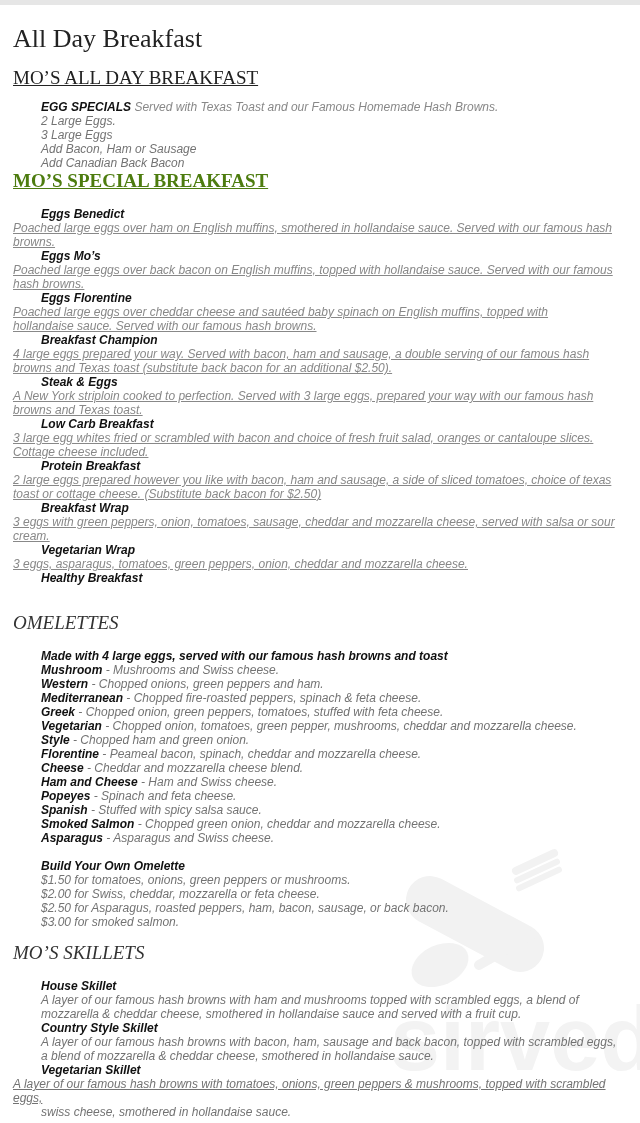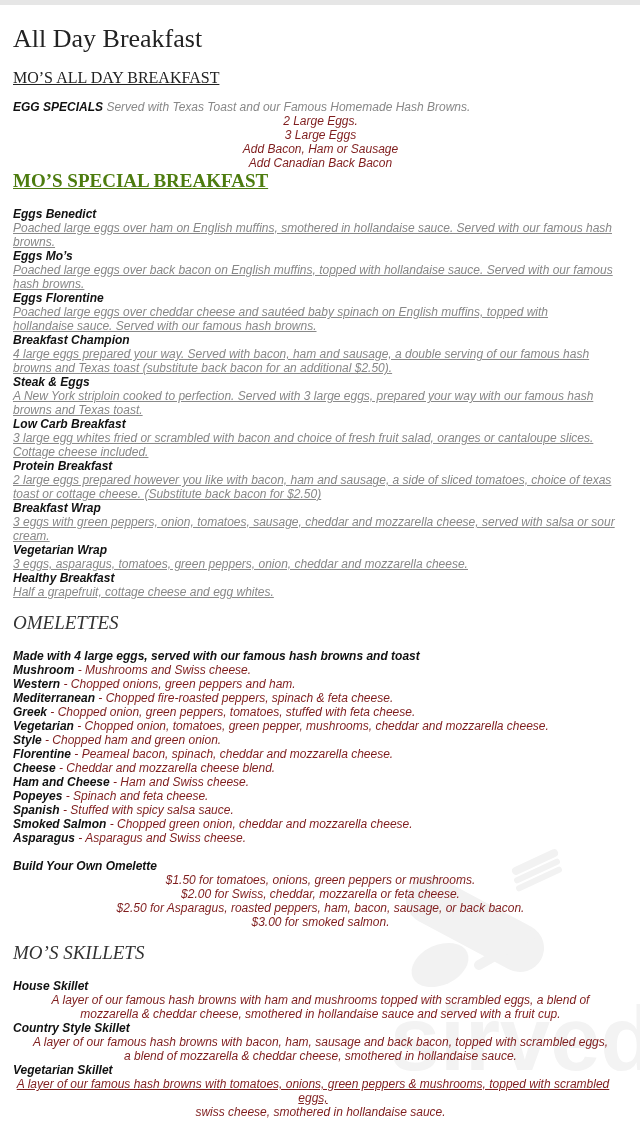--- a/index.html
+++ b/index.html
@@ -1,27 +1,27 @@
 <!DOCTYPE html>
 <html><head>
 <meta charset="utf-8">
 <style>
   html, body { margin:0; padding:0; background:#ffffff; }
   body { width:640px; height:1123px; position:relative; overflow:hidden; font-family:"Liberation Sans", sans-serif; }
   .topbar { position:absolute; left:0; top:0; width:640px; height:5px; background:#e6e6e6; }
   .watermark { position:absolute; left:380px; top:840px; width:260px; height:240px; pointer-events:none; }
   .content { position:absolute; left:13px; top:0; width:615px; }
   .title { position:absolute; top:24px; left:0; font-family:"Liberation Serif", serif; font-size:26px; color:#222; line-height:30px; margin:0; font-weight:normal; white-space:nowrap; }
-  .subtitle { position:absolute; top:70px; left:0; font-family:"Liberation Serif", serif; font-size:16px; color:#222; text-decoration:underline; line-height:15px; white-space:nowrap; }
+  .subtitle { position:absolute; top:70px; left:0; font-family:"Liberation Serif", serif; font-size:19px; color:#222; text-decoration:underline; line-height:15px; white-space:nowrap; }
   .block { position:absolute; left:0; width:615px; font-size:12px; line-height:14px; font-style:italic; }
-  .line { display:block; white-space:nowrap; }
+  .line { display:block; white-space:nowrap;margin-left:28px; }
   .wrap { display:block; white-space:normal;text-decoration:underline; }
   .b { font-weight:bold; color:#111; }
   .g { color:#888; }
-  .k { color:#7f1d1d;text-align:center; }
+  .k { color:#737373; }
   .h2u { position:absolute; left:0; top:170px; font-family:"Liberation Serif", serif; font-size:19px; font-weight:bold; text-decoration:underline; color:#4d7c0f; line-height:22px; white-space:nowrap; }
   .h2i { position:absolute; left:0; font-family:"Liberation Serif", serif; font-style:italic; font-size:19px; color:#333; line-height:22px; white-space:nowrap; }
 </style>
 </head>
 <body>
 
 <div class="topbar"></div>
 
 <div class="watermark">
   <svg width="260" height="240" viewBox="0 0 260 240">
@@ -86,21 +86,20 @@
     <div>
         <span class="line b">Breakfast Wrap</span>
         <span class="wrap g">3 eggs with green peppers, onion, tomatoes, sausage, cheddar and mozzarella cheese, served with salsa or sour cream.</span>
       </div>
     <div>
         <span class="line b">Vegetarian Wrap</span>
         <span class="wrap g">3 eggs, asparagus, tomatoes, green peppers, onion, cheddar and mozzarella cheese.</span>
       </div>
     <div>
         <span class="line b">Healthy Breakfast</span>
-        <span class="wrap g">Half a grapefruit, cottage cheese and egg whites.</span>
       </div>
   </div>
 
   <div class="h2i" style="top:612px;">OMELETTES</div>
 
   <div class="block" style="top:649px;">
     <span class="line b">Made with 4 large eggs, served with our famous hash browns and toast</span>
     <span class="line"><span class="b">Mushroom</span><span class="k"> - Mushrooms and Swiss cheese.</span></span>
     <span class="line"><span class="b">Western</span><span class="k"> - Chopped onions, green peppers and ham.</span></span>
     <span class="line"><span class="b">Mediterranean</span><span class="k"> - Chopped fire-roasted peppers, spinach &amp; feta cheese.</span></span>

